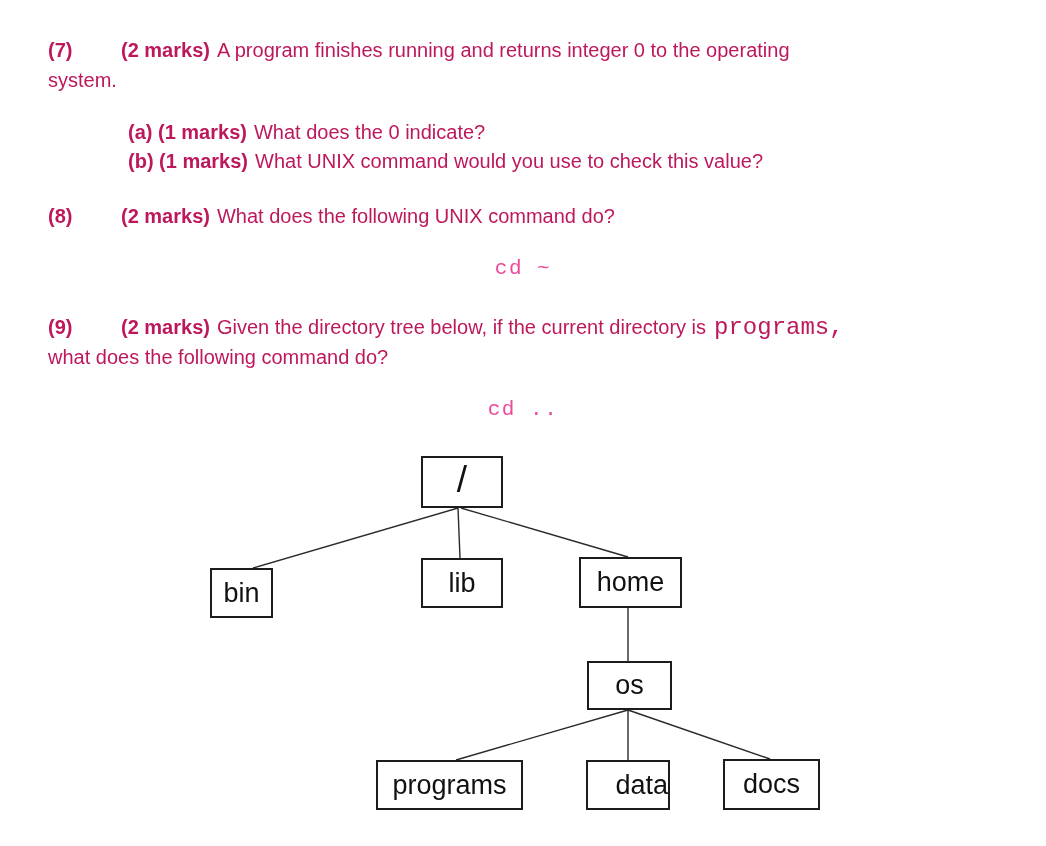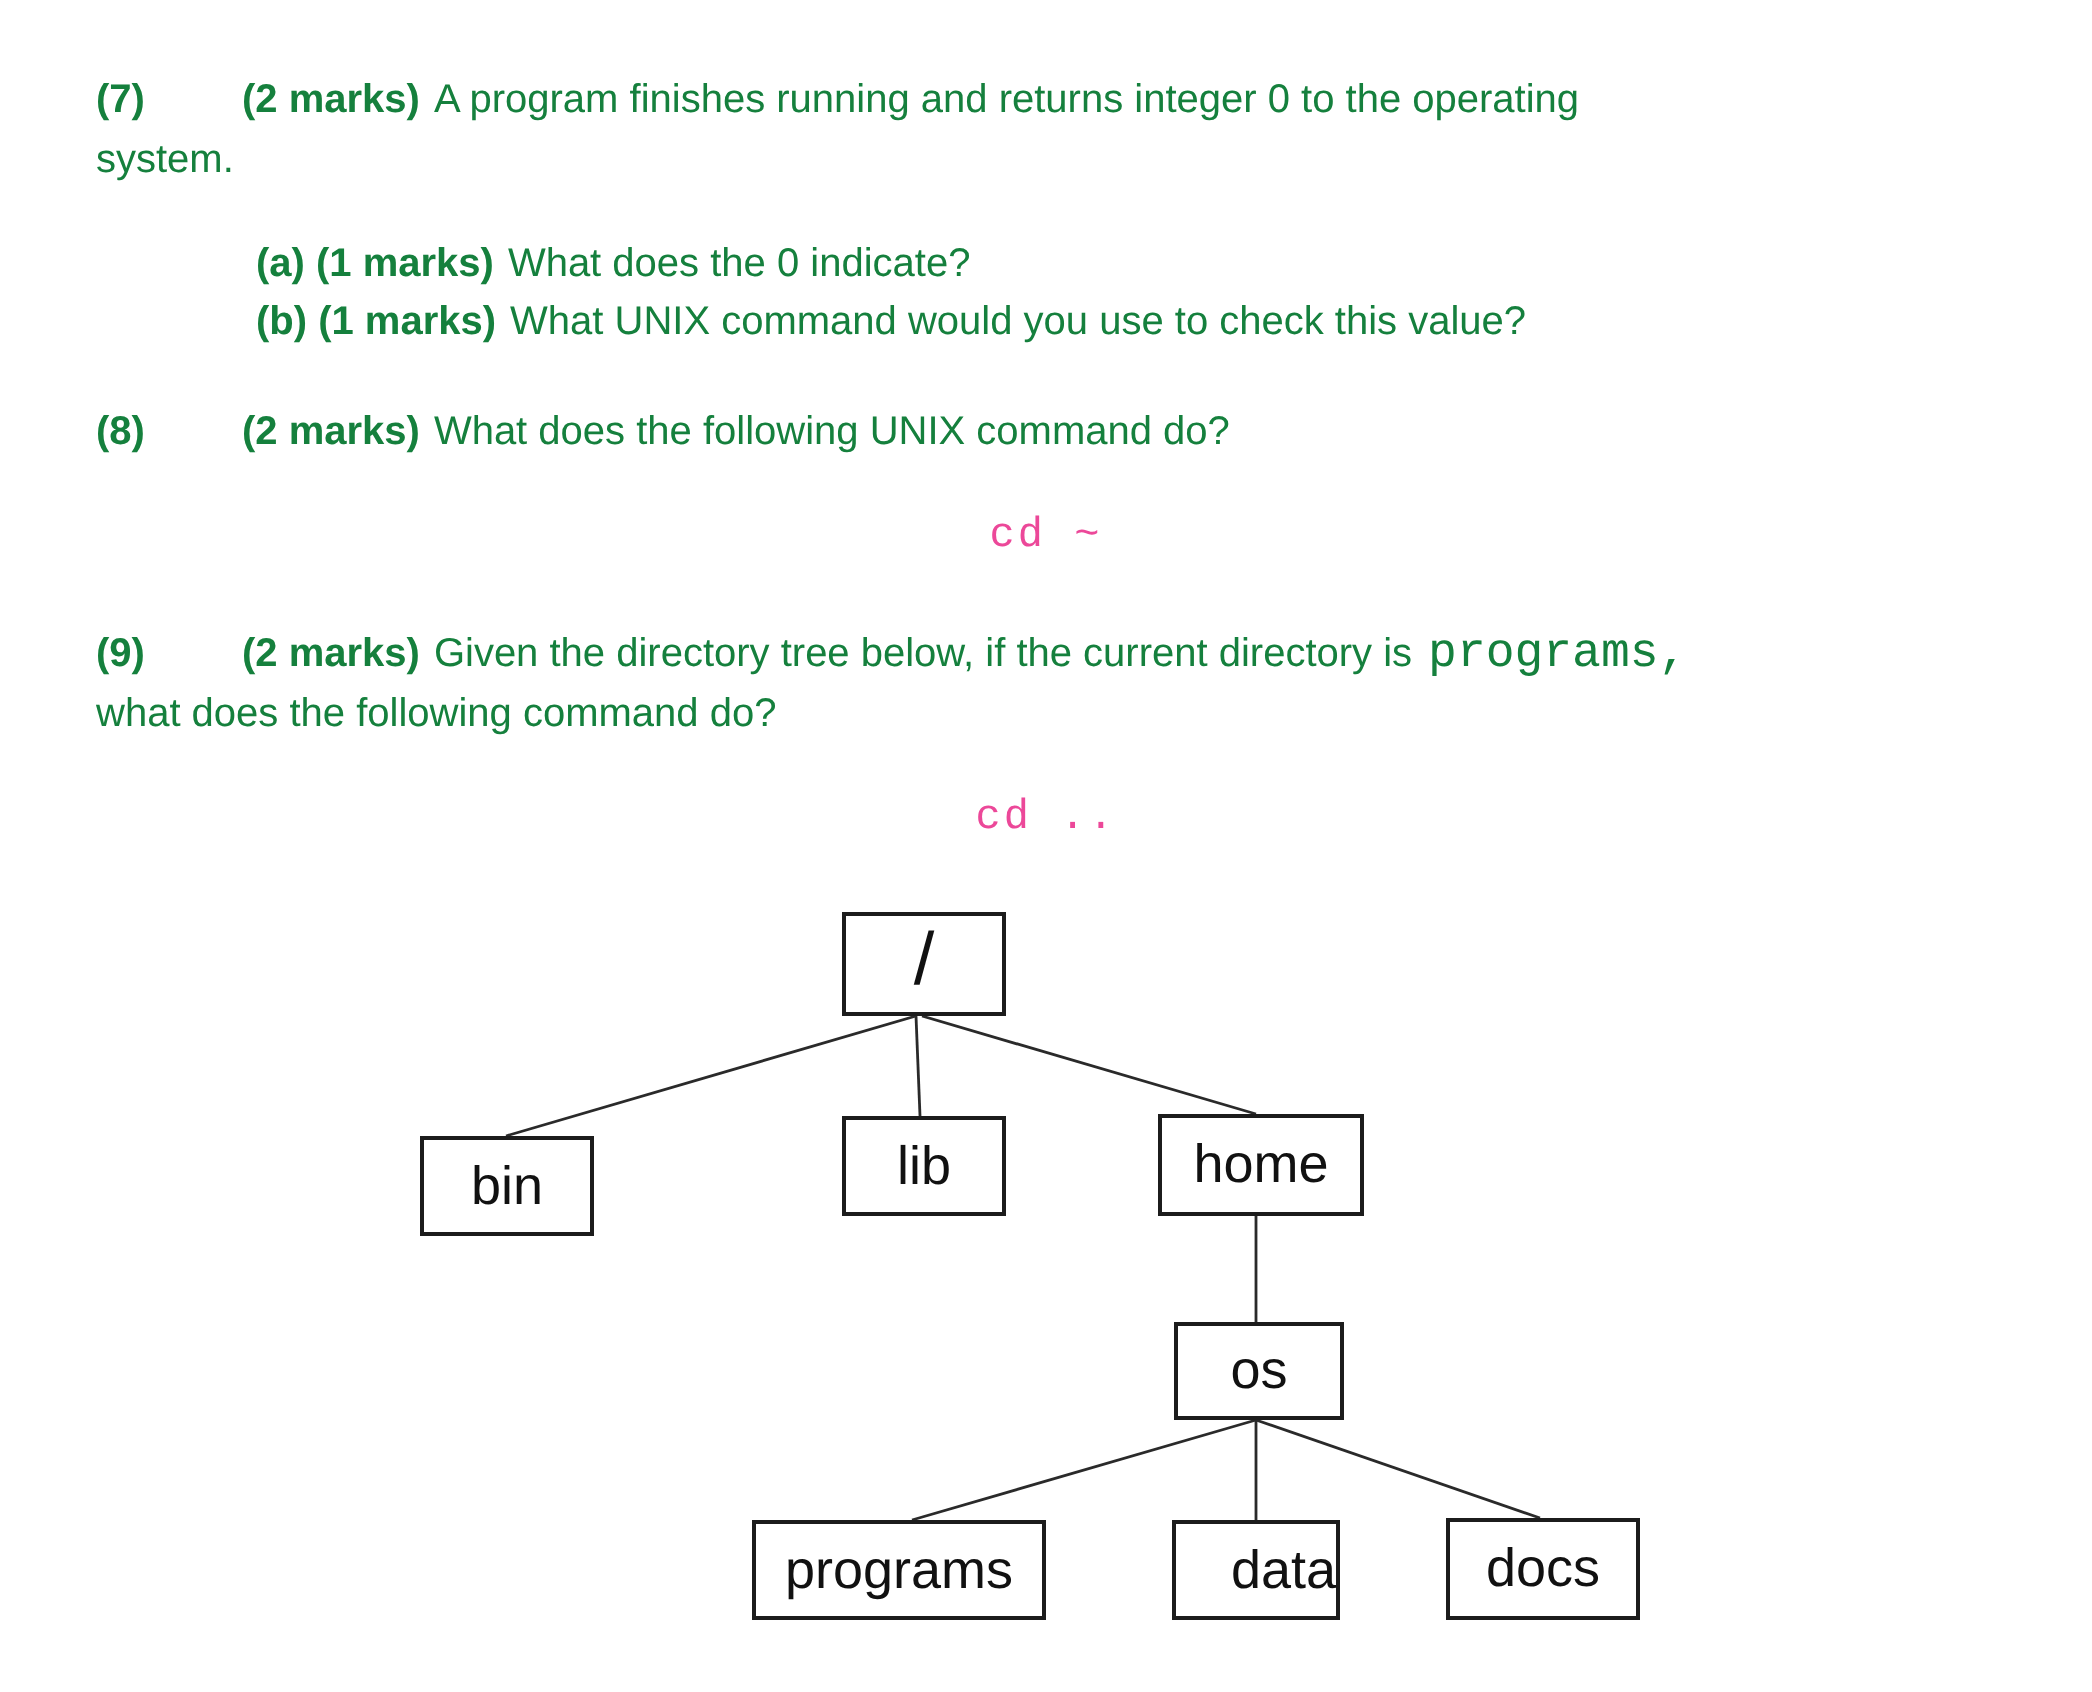--- a/index.html
+++ b/index.html
@@ -11,21 +11,21 @@
     color:#000;
     font-family:"Liberation Sans", sans-serif;
     overflow:hidden;
   }
   .tline{
     position:absolute;
     left:48px;
     font-size:20px;
     line-height:26px;
     white-space:nowrap;
-    color:#15803d;
+    color:#be185d;
   }
   .qnum{font-weight:bold;display:inline-block;width:73px;}
   .qmarks{font-weight:bold;margin-right:7px;}
   .sublabel{font-weight:bold;margin-right:7px;text-align:center;}
   .inline-code{
     font-family:"Liberation Mono", monospace;
     font-size:24px;
     margin-left:8px;
   }
   .cmd{
@@ -45,21 +45,21 @@
     border:2px solid #1c1c1c;
     background:#ffffff;
     display:flex;
     align-items:center;
     justify-content:center;
     font-size:27px;
     color:#111;
   }
   .node-root{font-size:37px;padding-bottom:4px;}
   #node-root   {left:421px;top:456px;width:82px;height:52px;}
-  #node-bin    {left:210px;top:568px;width:87px;height:50px;}
+  #node-bin    {left:210px;top:568px;width:63px;height:50px;}
   #node-lib    {left:421px;top:558px;width:82px;height:50px;}
   #node-home   {left:579px;top:557px;width:103px;height:51px;}
   #node-os     {left:587px;top:661px;width:85px;height:49px;}
   #node-programs{left:376px;top:760px;width:147px;height:50px;}
   #node-data   {left:586px;top:760px;width:84px;height:50px;justify-content:flex-end;}
   #node-docs   {left:723px;top:759px;width:97px;height:51px;}
 </style>
 </head>
 <body>
 

